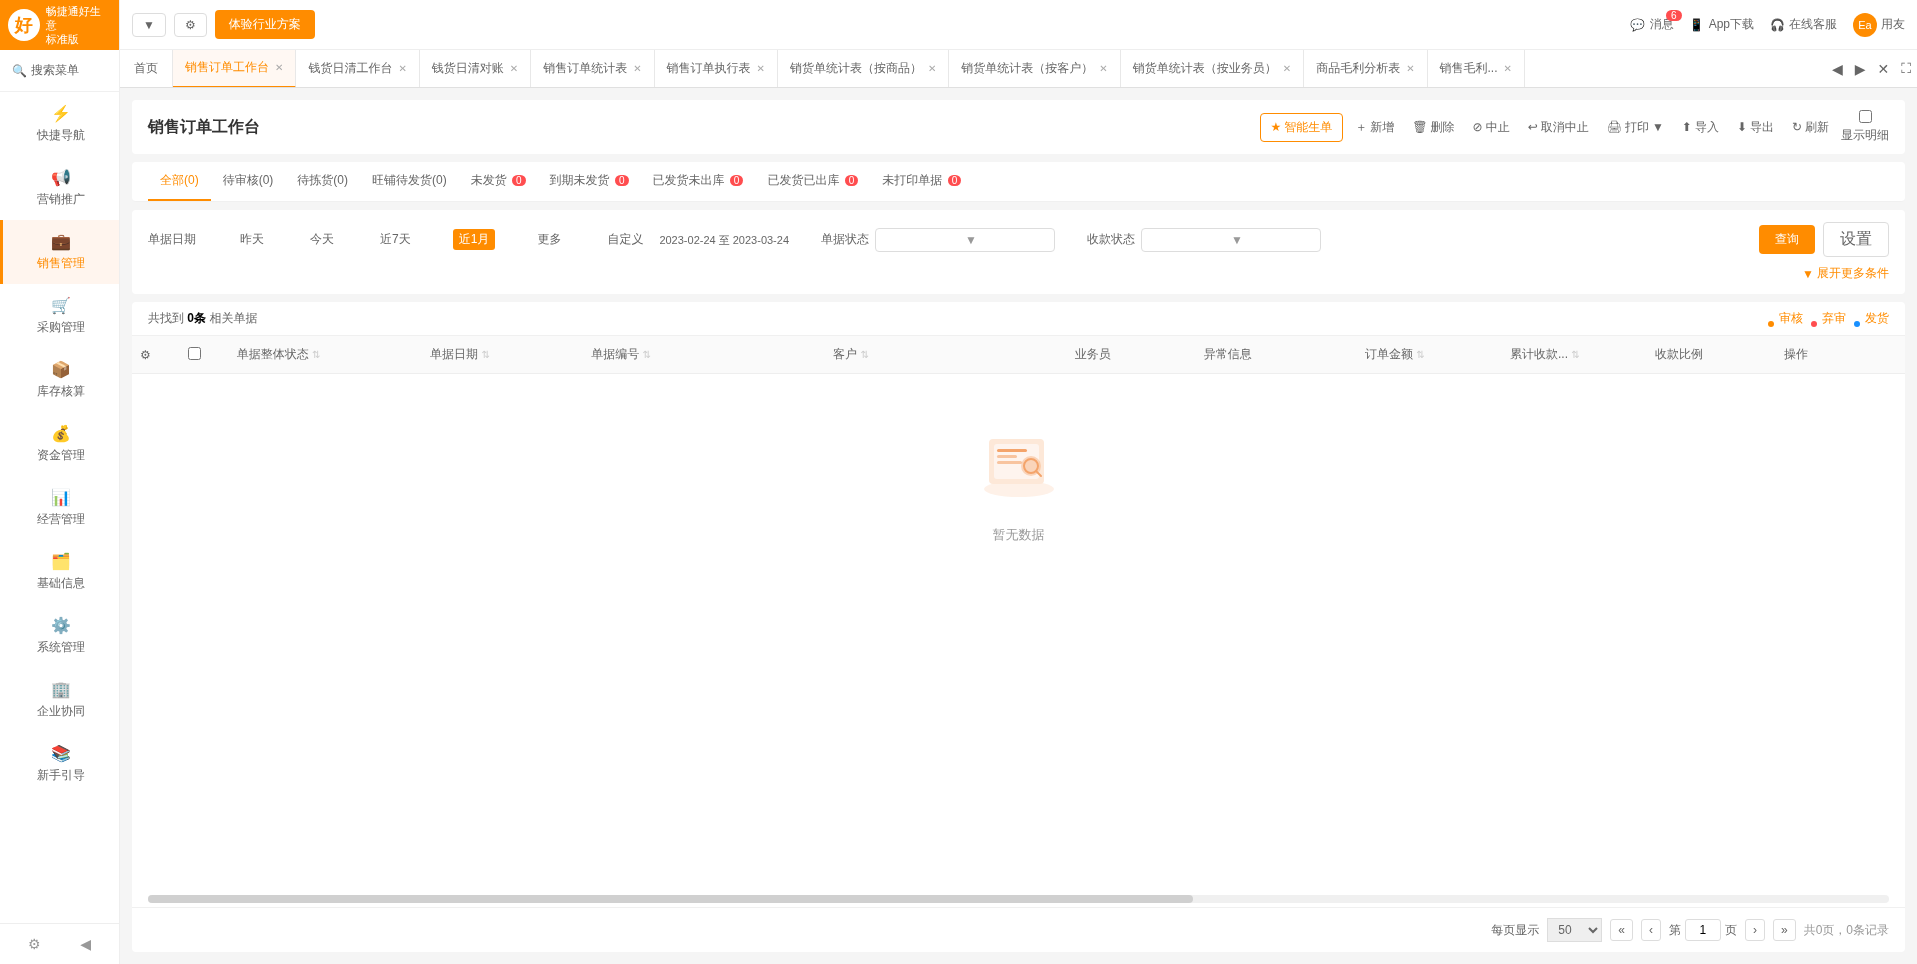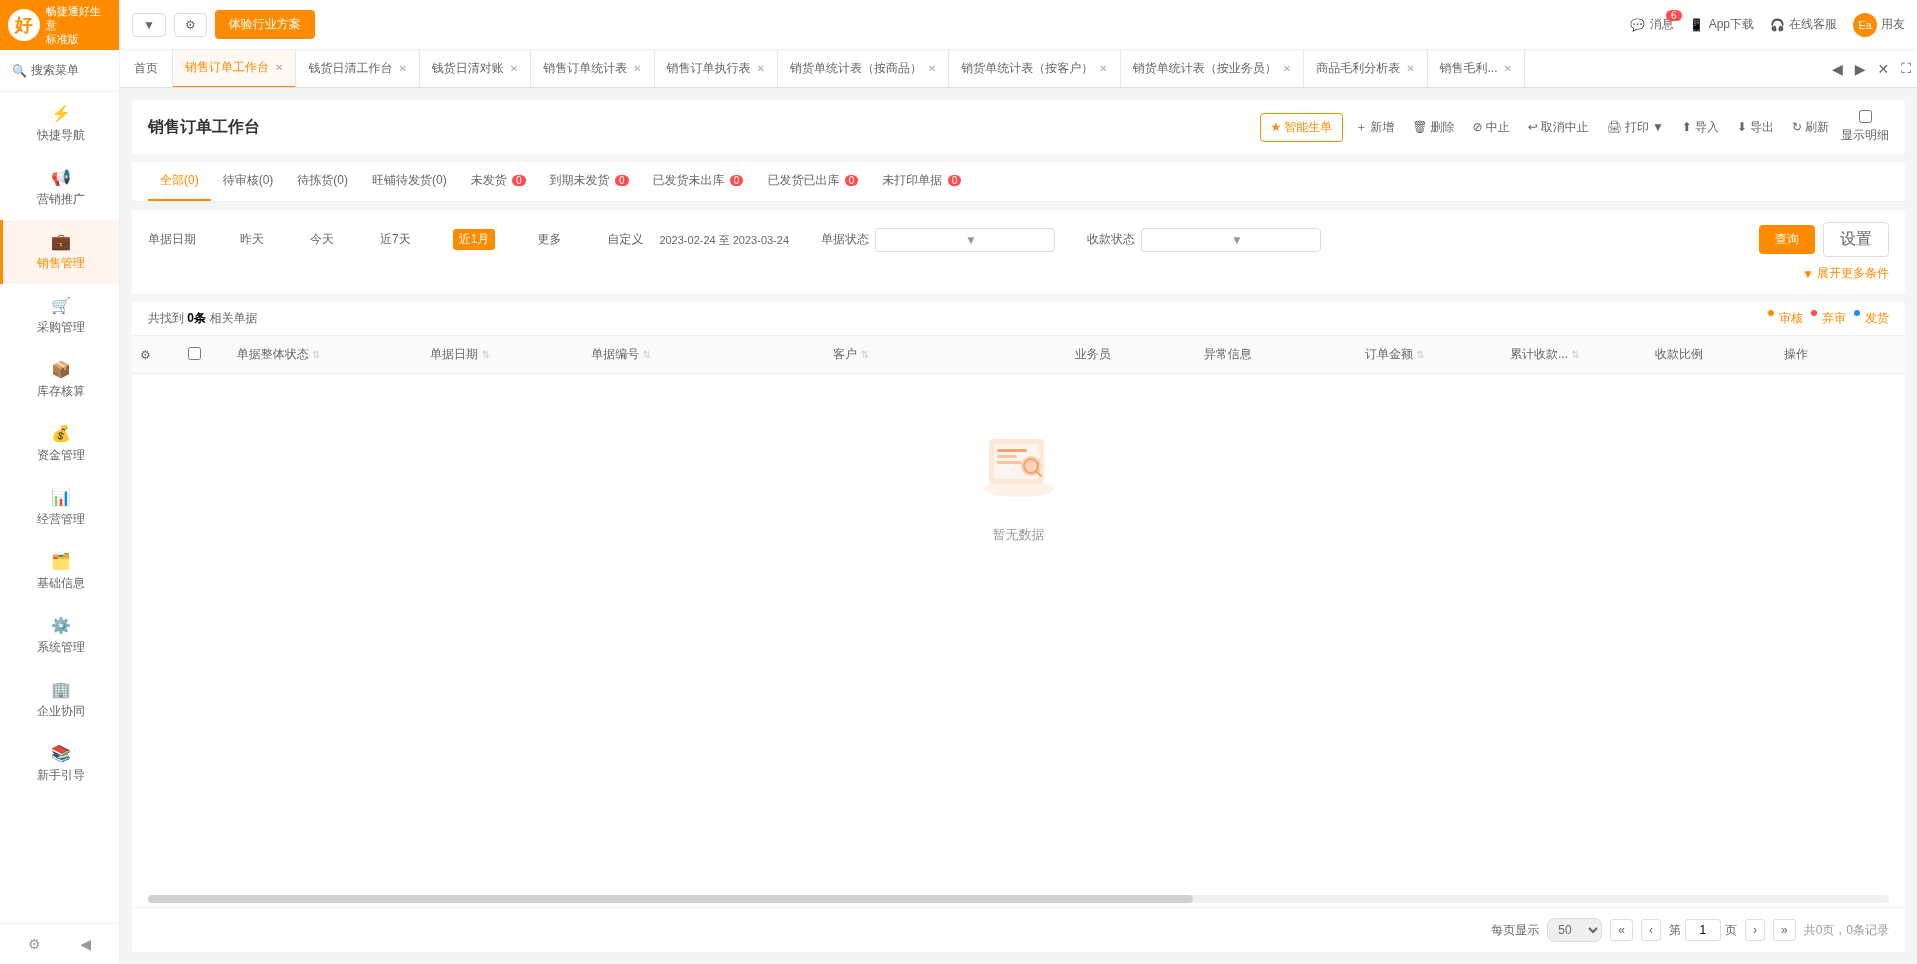--- a/index.html
+++ b/index.html
@@ -73,21 +73,21 @@
     .filter-select { display: flex; align-items: center; border: 1px solid #ddd; border-radius: 4px; padding: 4px 8px; min-width: 180px; background: #fff; cursor: pointer; }
     .filter-select span { flex: 1; color: #999; font-size: 12px; }
     .expand-btn { background: none; border: none; color: #ff8c00; font-size: 12px; cursor: pointer; display: flex; align-items: center; gap: 3px; margin-left: auto; }
 
     
     .table-area { background: #fff; border-radius: 4px; flex: 1; display: flex; flex-direction: column; overflow: hidden; }
     .table-toolbar { padding: 8px 16px; display: flex; align-items: center; justify-content: space-between; border-bottom: 1px solid #f0f0f0; }
     .table-count { color: #666; font-size: 12px; }
     .table-count .count-num { color: #000000; font-weight: bold; }
     .table-ops { display: flex; gap: 8px; }
-    .table-op-btn { background: none; border: none; color: #ff8c00; font-size: 12px; cursor: pointer; display: flex; align-items: flex-start; gap: 3px; }
+    .table-op-btn { background: none; border: none; color: #ff8c00; font-size: 12px; cursor: pointer; display: flex; align-items: flex-end; gap: 3px; }
     .table-op-btn .dot { width: 6px; height: 6px; border-radius: 50%; display: inline-block; margin-right: 2px; }
     .dot-orange { background: #ff8c00; }
     .dot-red { background: #ff4d4f; }
     .dot-blue { background: #1890ff; }
 
     
     .data-table { width: 100%; border-collapse: collapse; font-size: 12px; }
     .data-table th { background: #fafafa; color: #666; padding: 10px 8px; text-align: left; border-bottom: 1px solid #eee; white-space: nowrap; font-weight: normal; }
     .data-table th .sort-icon { color: #ccc; font-size: 10px; }
     .col-checkbox { width: 30px; }
@@ -103,21 +103,21 @@
     .col-ratio { width: 80px; }
     .col-ops { width: 80px; }
 
     
     .empty-state { flex: 1; display: flex; flex-direction: column; align-items: center; justify-content: center; padding: 40px; }
     .empty-icon { width: 100px; height: 100px; margin-bottom: 12px; }
     .empty-text { color: #999; font-size: 13px; }
 
     
     .pagination { padding: 10px 16px; border-top: 1px solid #f0f0f0; display: flex; align-items: center; justify-content: flex-end; gap: 8px; }
-    .page-size-select { border: 1px solid #ddd; padding: 3px 6px; border-radius: 7px; font-size: 12px; color: #666; }
+    .page-size-select { border: 1px solid #ddd; padding: 3px 6px; border-radius: 0; font-size: 12px; color: #666; }
     .page-info { color: #666; font-size: 12px; display: flex; align-items: center; gap: 4px; }
     .page-nav-btn { background: none; border: 1px solid #ddd; padding: 3px 7px; border-radius: 3px; cursor: pointer; color: #666; font-size: 12px; }
     .page-input { width: 36px; border: 1px solid #ddd; padding: 3px 4px; border-radius: 3px; font-size: 12px; text-align: center; }
     .total-info { color: #999; font-size: 12px; }
 
     
     .scrollbar-area { height: 8px; background: #f0f0f0; margin: 4px 16px; border-radius: 4px; position: relative; }
     .scrollbar-thumb { position: absolute; left: 0; top: 0; height: 8px; width: 60%; background: #d0d0d0; border-radius: 4px; }
   </style>
 </head>

